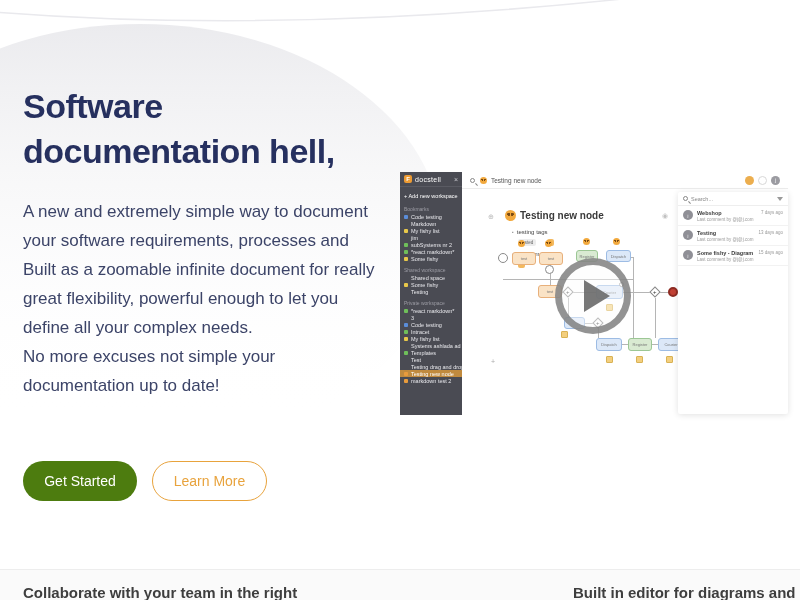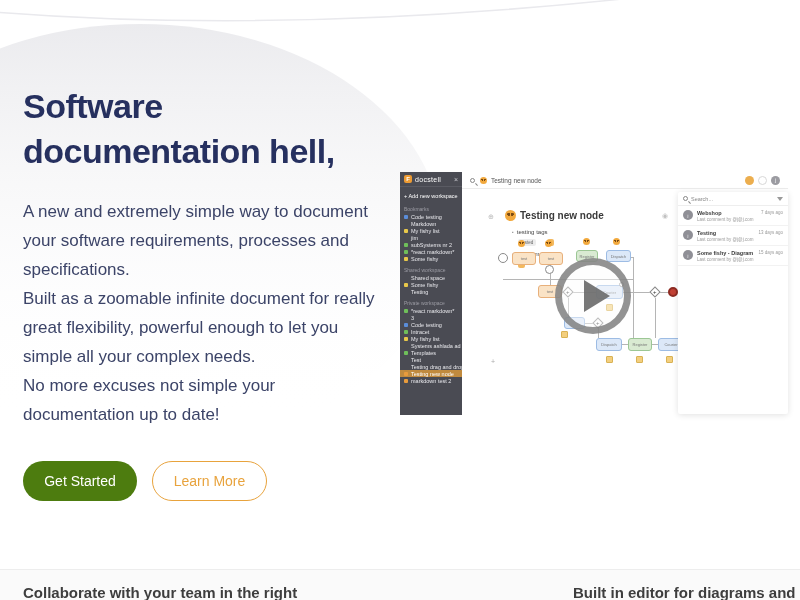--- a/index.html
+++ b/index.html
@@ -131,24 +131,23 @@
   </svg>
 
   <div class="hero">
     <div class="hero-title">
       <div>Software</div>
       <div>documentation hell,</div>
     </div>
     <div class="hero-body">
       <div>A new and extremely simple way to document</div>
       <div>your software requirements, processes and</div>
-      <div>specifications.</div>
       <div>Built as a zoomable infinite document for really</div>
       <div>great flexibility, powerful enough to let you</div>
-      <div>simple all your complex needs.</div>
+      <div>define all your complex needs.</div>
       <div>No more excuses not simple your</div>
       <div>documentation up to date!</div>
     </div>
   </div>
   <div class="btn-row">
     <button class="btn btn-primary">Get Started</button>
     <button class="btn btn-ghost">Learn More</button>
   </div>
 
   <div class="app">

